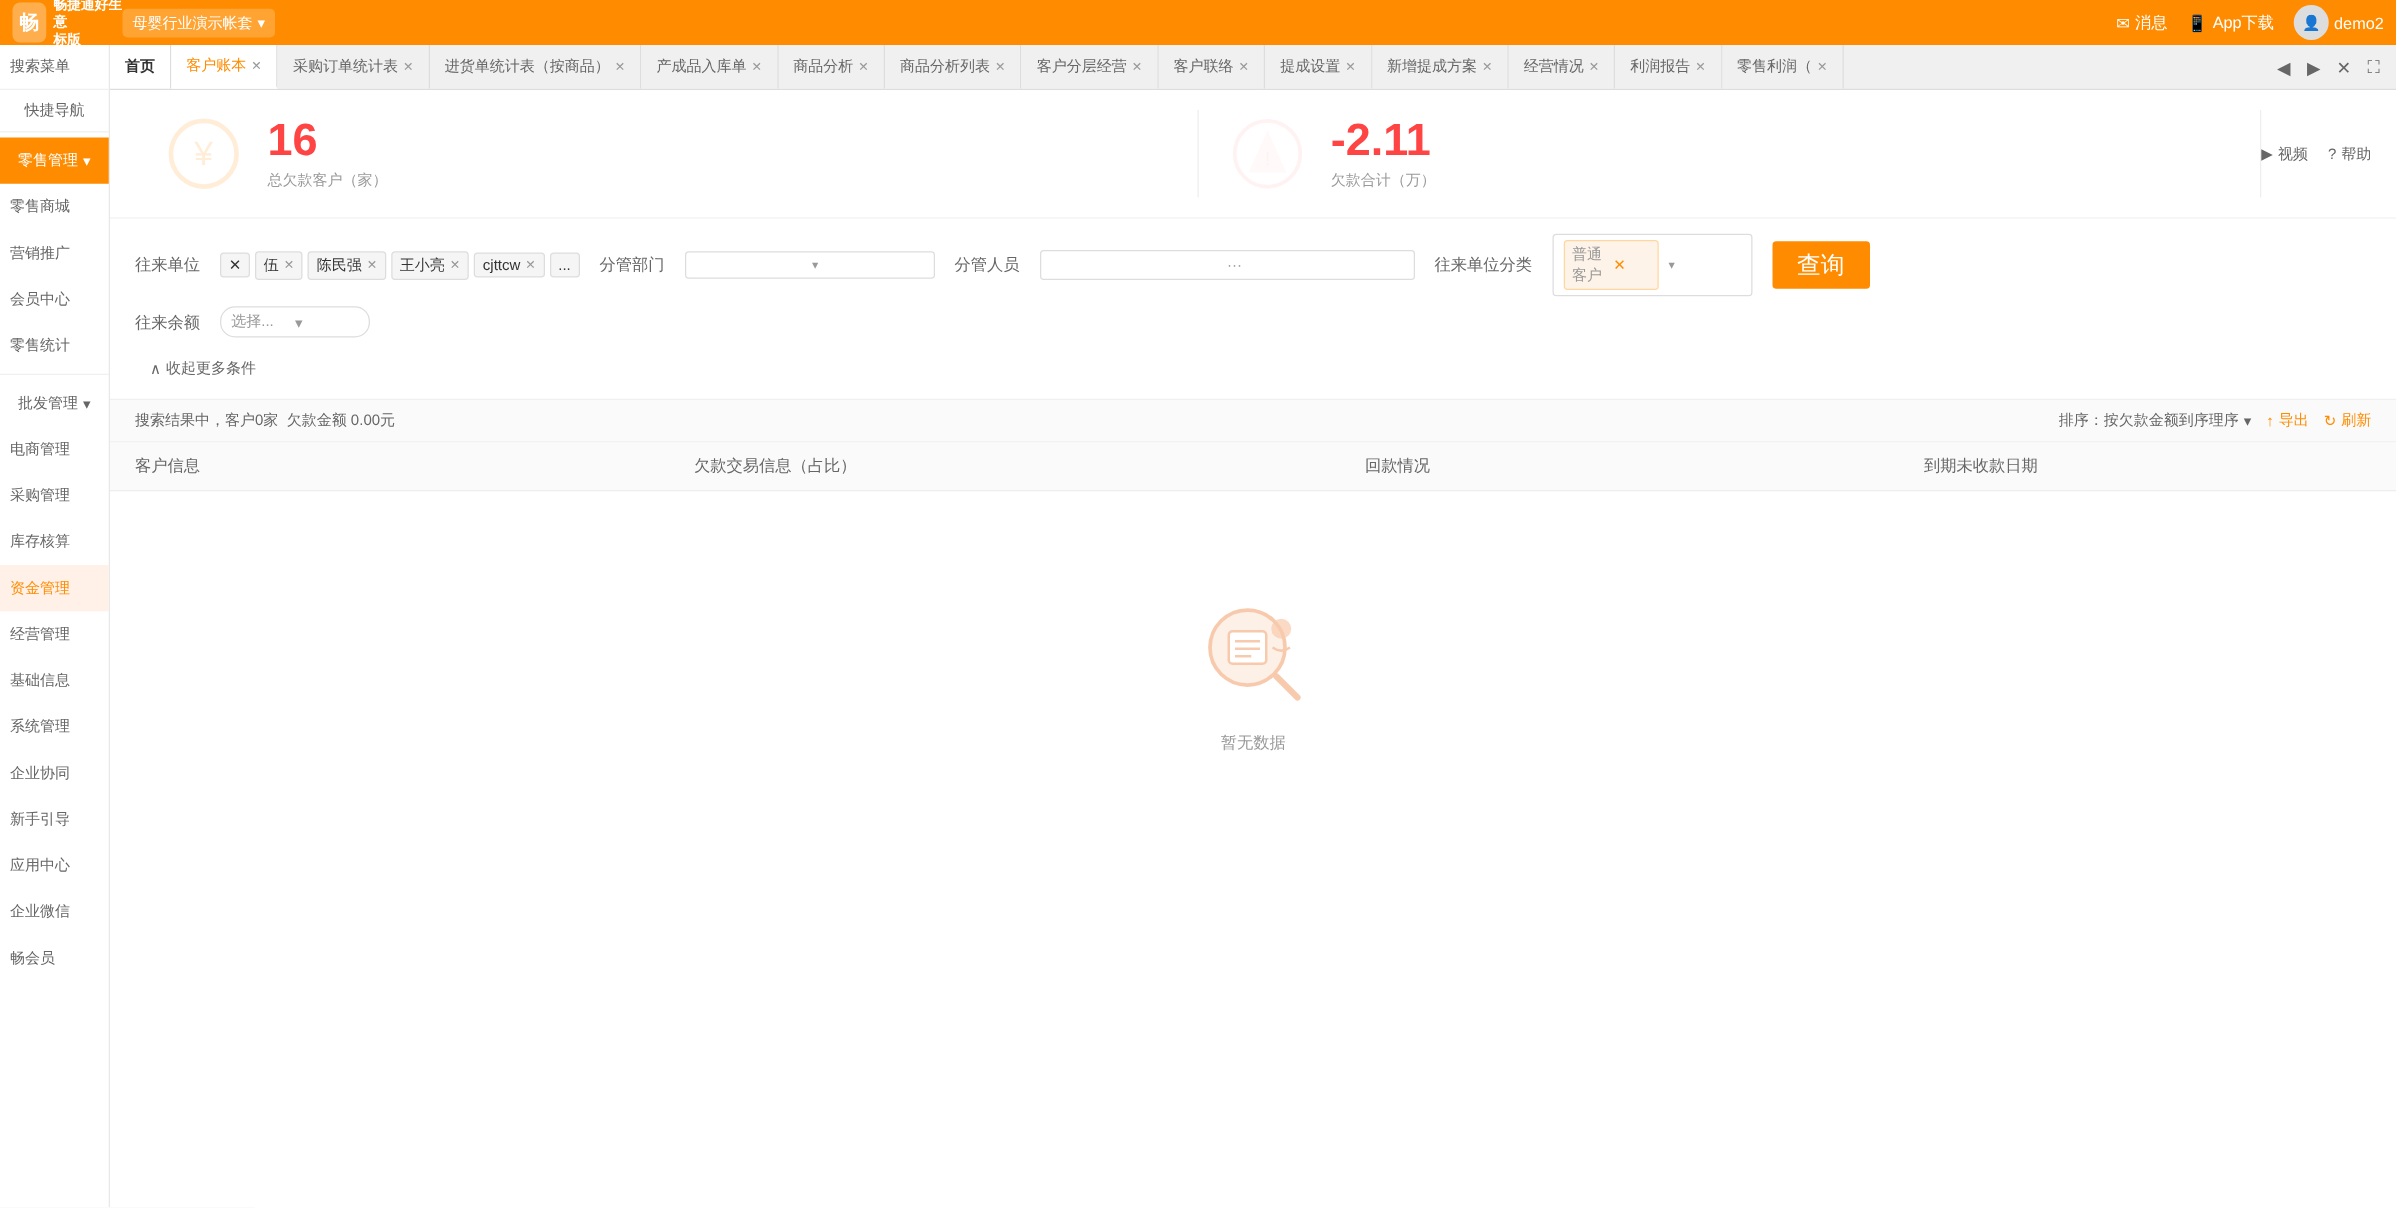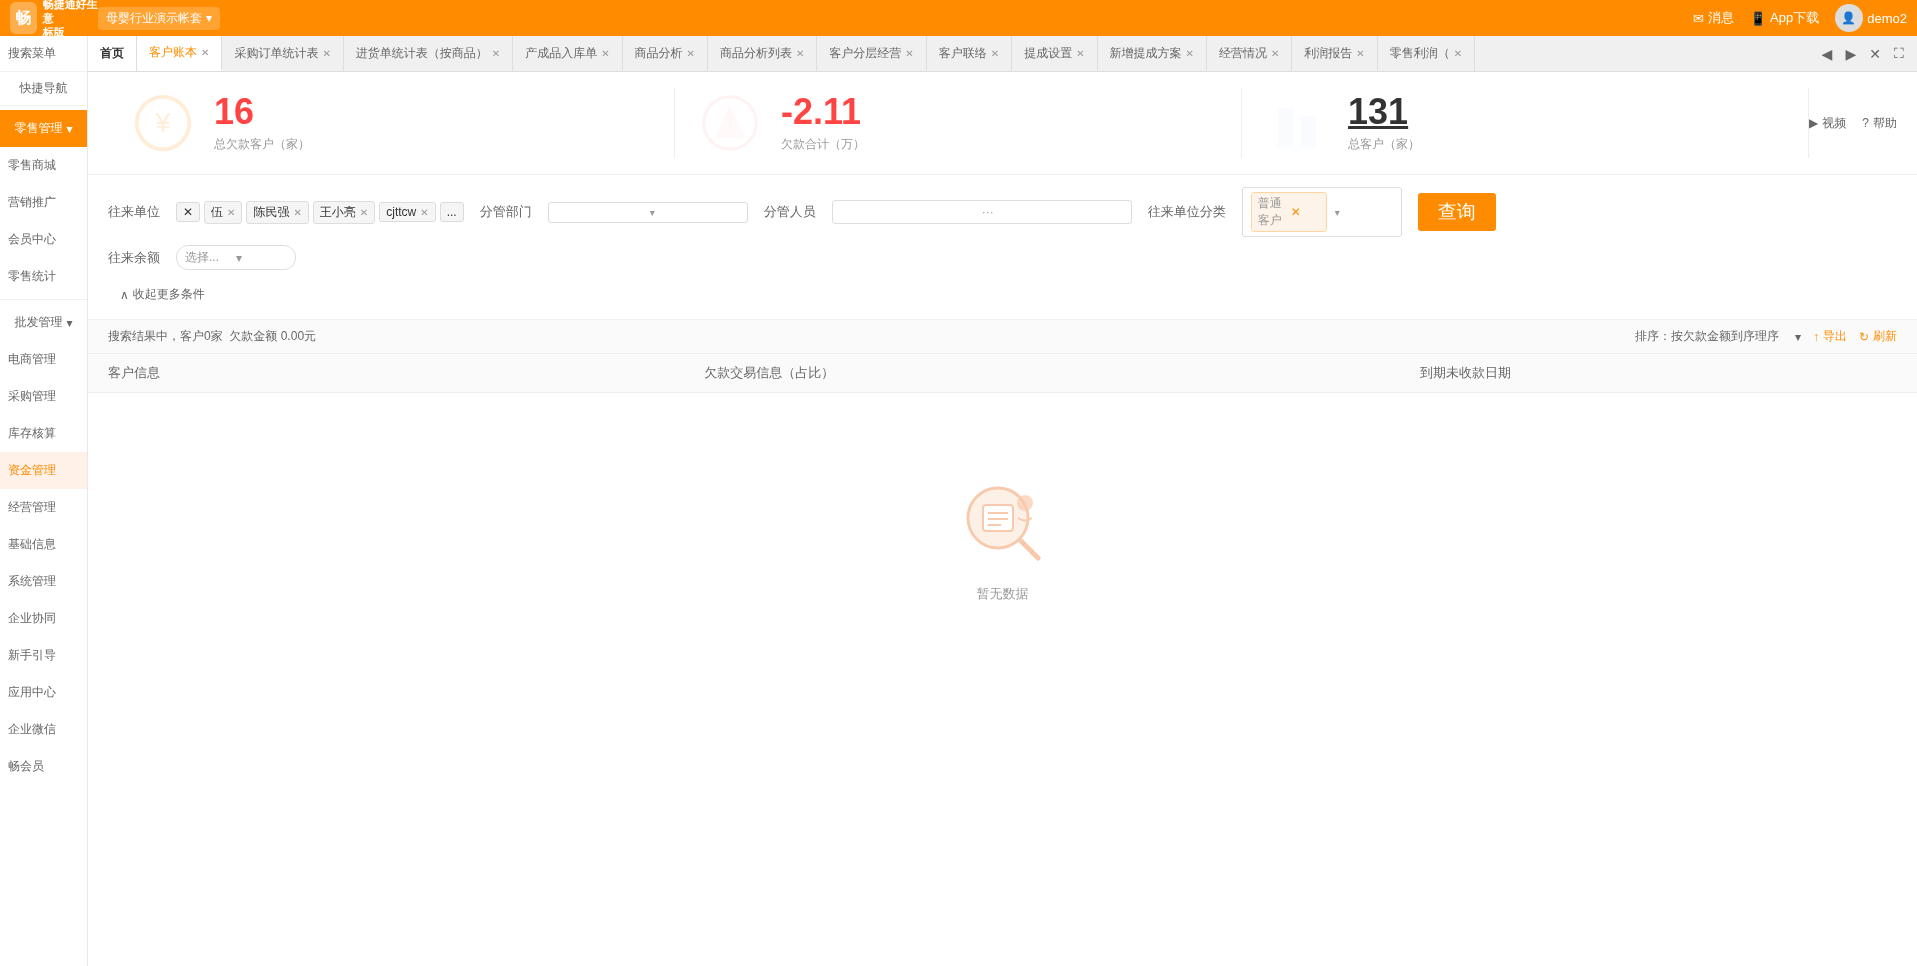--- a/index.html
+++ b/index.html
@@ -66,21 +66,21 @@
     .filter-select { display: flex; align-items: center; gap: 4px; border: 1px solid #ddd; border-radius: 3px; padding: 4px 8px; min-width: 160px; cursor: pointer; background: white; }
     .filter-select span { flex: 1; color: #999; font-size: 12px; }
     .filter-select .arrow { color: #999; font-size: 10px; }
     .filter-input-wide { border: 1px solid #ddd; border-radius: 3px; padding: 4px 8px; min-width: 300px; cursor: pointer; background: white; display: flex; align-items: center; }
     .filter-input-wide span { color: #999; font-size: 12px; flex: 1; }
     .collapse-btn { display: flex; align-items: center; gap: 4px; color: #666; font-size: 12px; cursor: pointer; margin: 0 auto; padding: 4px 12px; }
 
     
     .result-bar { display: flex; align-items: center; padding: 8px 20px; background: #fafafa; border-bottom: 1px solid #f0f0f0; font-size: 12px; color: #666; }
     .result-bar-right { margin-left: auto; display: flex; align-items: center; gap: 12px; }
-    .sort-selector { display: flex; align-items: center; gap: 16px; cursor: pointer; }
+    .sort-selector { display: flex; align-items: center; gap: 4px; cursor: pointer; }
     .export-btn { display: flex; align-items: center; gap: 4px; cursor: pointer; color: #ff8c00; }
     .refresh-btn { display: flex; align-items: center; gap: 4px; cursor: pointer; color: #ff8c00; }
 
     
     .data-table { width: 100%; }
     .table-header { display: flex; align-items: center; padding: 10px 20px; background: #fafafa; border-bottom: 1px solid #eee; font-size: 13px; color: #666; font-weight: normal; }
     .col-customer { flex: 2.5; }
     .col-debt { flex: 3; }
     .col-repayment { flex: 2.5; }
     .col-date { flex: 2; }
@@ -258,33 +258,20 @@
                   <circle cx="40" cy="40" r="35" fill="none" stroke="#ffaaaa" stroke-width="4"></circle>
                   <polygon points="40,15 60,60 20,60" fill="#ffaaaa" opacity="0.5"></polygon>
                   <text x="40" y="52" text-anchor="middle" font-size="20" fill="#ffaaaa">!</text>
                 </svg>
               </div>
               <div class="stat-values">
                 <div class="stat-number negative">-2.11</div>
                 <div class="stat-label">欠款合计（万）</div>
               </div>
             </div>
-            <div class="stat-item">
-              <div class="stat-icon">
-                <svg viewBox="0 0 80 80" fill="none">
-                  <rect x="15" y="20" width="20" height="50" fill="#aaccee" opacity="0.5"></rect>
-                  <rect x="45" y="30" width="20" height="40" fill="#aaccee" opacity="0.5"></rect>
-                  <rect x="10" y="70" width="60" height="4" fill="#aaccee" opacity="0.3"></rect>
-                </svg>
-              </div>
-              <div class="stat-values">
-                <div class="stat-number dark">131</div>
-                <div class="stat-label">总客户（家）</div>
-              </div>
-            </div>
             <div class="stat-actions">
               <div class="stat-action">
                 <span>▶</span>
                 <span>视频</span>
               </div>
               <div class="stat-action">
                 <span>?</span>
                 <span>帮助</span>
               </div>
             </div>
@@ -369,20 +356,21 @@
                 <span>↻</span>
                 <span>刷新</span>
               </div>
             </div>
           </div>
 
           <div class="data-table">
             <div class="table-header">
               <div class="col-customer">客户信息</div>
               <div class="col-debt">欠款交易信息（占比）</div>
+              <div class="col-repayment">回款情况</div>
               <div class="col-date">到期未收款日期</div>
             </div>
 
             <div class="empty-state">
               <div class="empty-icon">
                 <svg viewBox="0 0 100 100" width="100" height="100">
 
                   <circle cx="45" cy="45" r="30" fill="#fde8d8" stroke="#f5a878" stroke-width="3"></circle>
                   <line x1="68" y1="68" x2="85" y2="85" stroke="#f5a878" stroke-width="5" stroke-linecap="round"></line>
                   <rect x="30" y="32" width="30" height="26" rx="3" fill="white" stroke="#f5a878" stroke-width="2"></rect>

